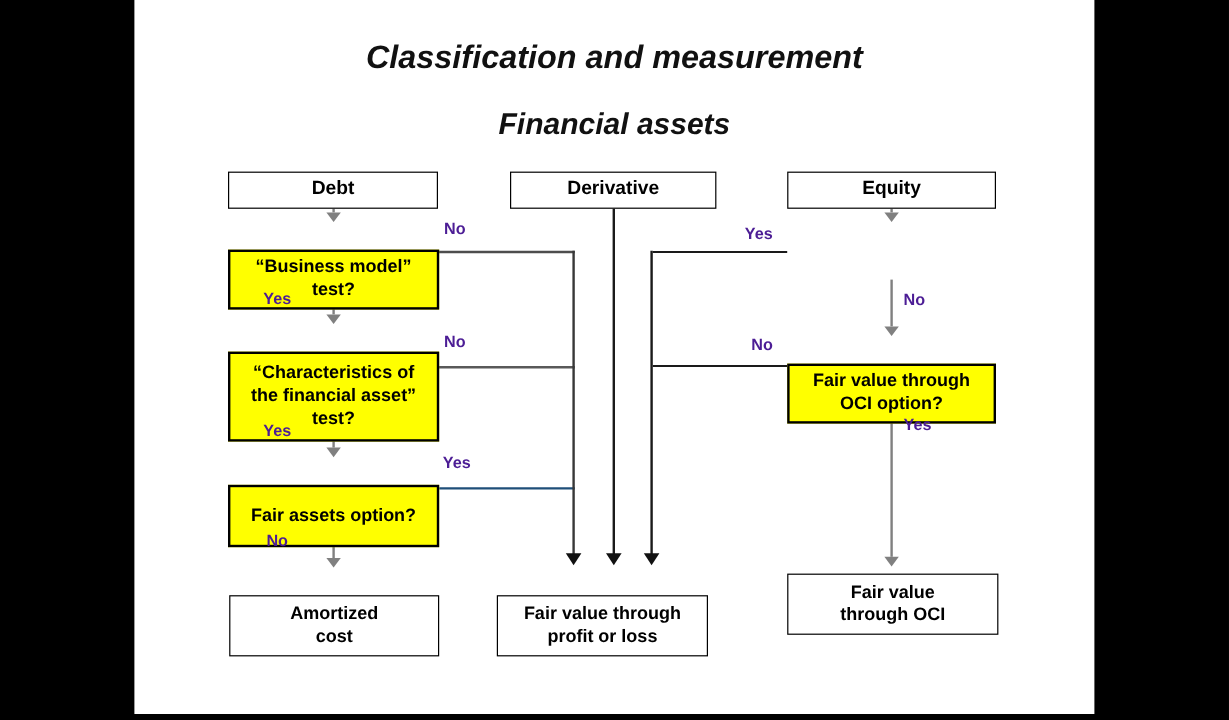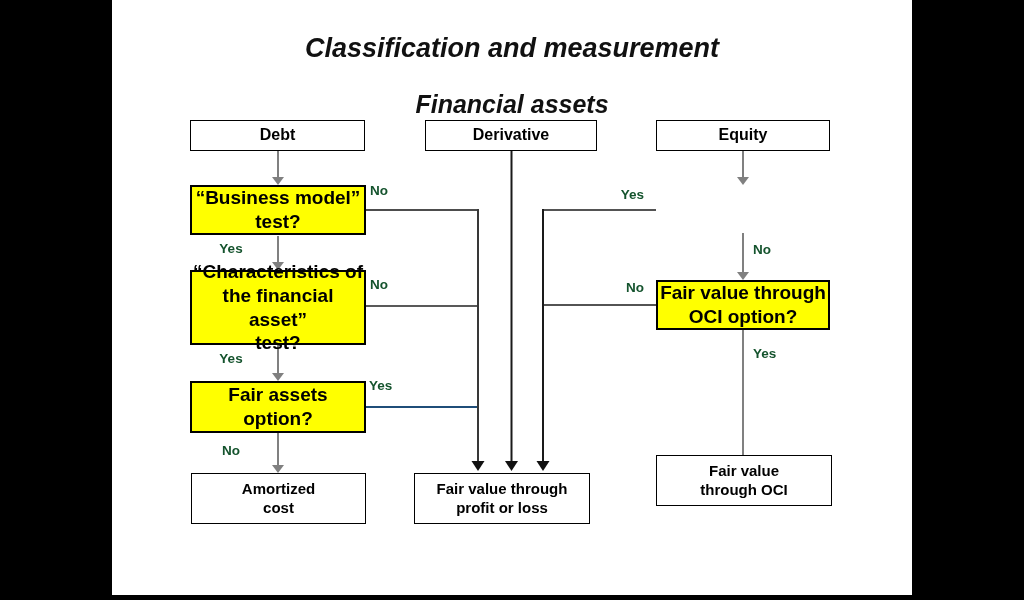--- a/index.html
+++ b/index.html
@@ -38,30 +38,31 @@
     box-sizing: border-box;
     display: flex;
     align-items: center;
     justify-content: center;
     text-align: center;
     font-weight: bold;
     color: #000;
     white-space: pre-line;
     line-height: 1.26;
     z-index: 2;
+    margin-top: 23px;
   }
   .box.white  { background: #ffffff; border: 1.5px solid #000; font-size: 15px; }
   .box.header { background: #ffffff; border: 1.5px solid #000; font-size: 16px; }
-  .box.yellow { background: #FFFF00; border: 2px solid #000; font-size: 19px; }
+  .box.yellow { background: #FFFF00; border: 2px solid #000; font-size: 15px; }
 
   .edge-label {
     position: absolute;
     font-weight: bold;
     font-size: 13.5px;
-    color: #14532d;
+    color: #4c1d95;
     z-index: 3;
     white-space: nowrap;
   }
   .lbl-center { text-align: center; }
   .lbl-right  { text-align: right; }
 
   svg.connectors {
     position: absolute;
     left: 0; top: 0;
     width: 800px; height: 595px;

